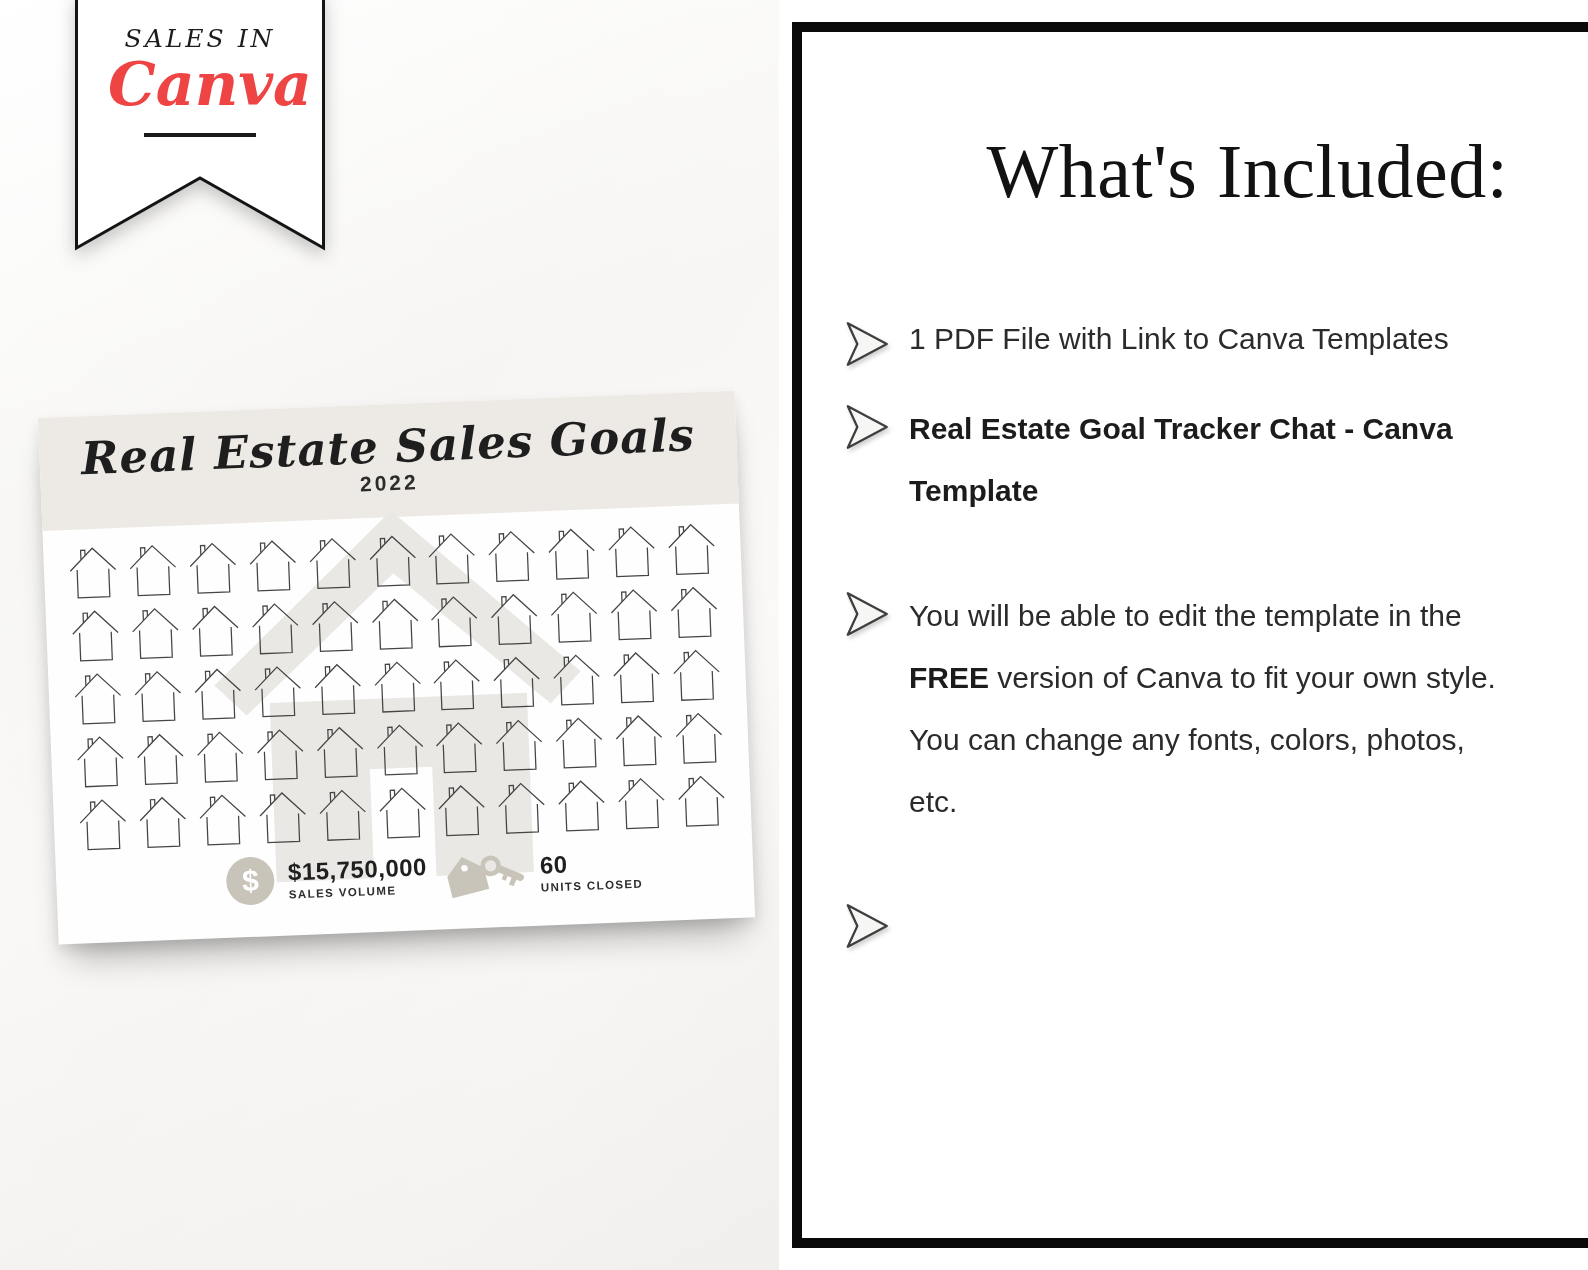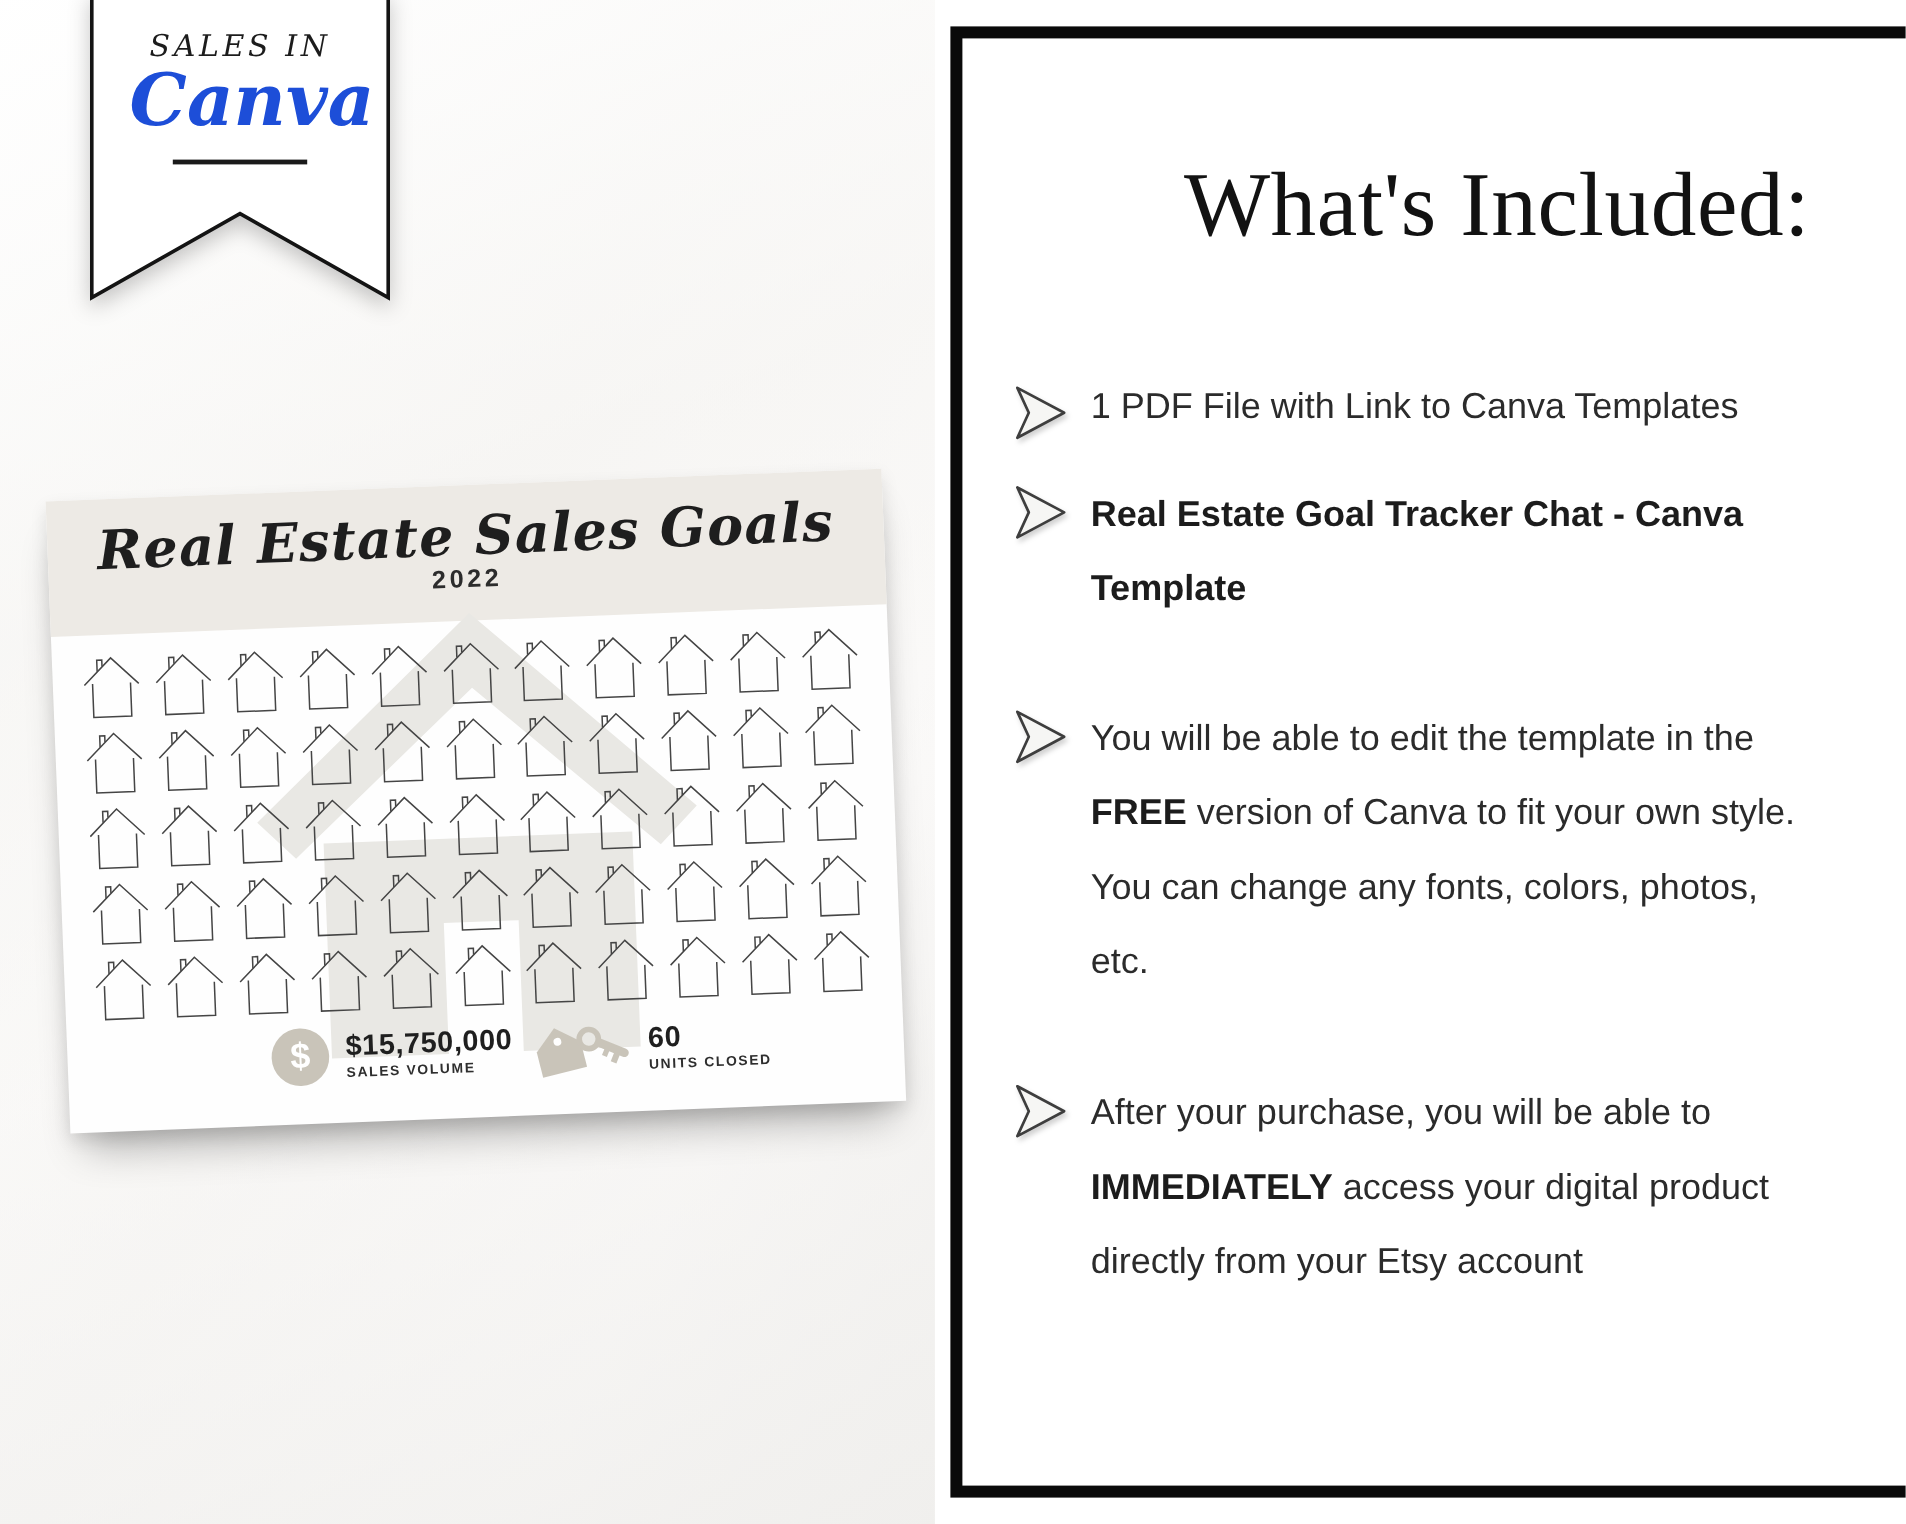--- a/index.html
+++ b/index.html
@@ -16,21 +16,21 @@
   }
 
   
   .badge-wrap { position:absolute; left:75px; top:-8px; width:250px; height:270px;
                 filter:drop-shadow(0 7px 9px rgba(0,0,0,0.22)); }
   .badge-wrap svg { display:block; }
   .badge-content { position:absolute; left:0; top:0; width:250px; text-align:center; }
   .badge-line1 { margin-top:32px; font-family:"DejaVu Serif", serif; font-style:italic;
                  font-size:25px; letter-spacing:3px; color:#1c1c1c; }
   .badge-line2 { margin-top:-4px; font-family:"DejaVu Serif", serif; font-style:italic;
-                 font-weight:bold; font-size:60px; color:#1d4ed8;padding-left:20px; }
+                 font-weight:bold; font-size:60px; color:#ef4444;padding-left:20px; }
   .badge-divider { width:112px; height:4px; background:#1a1a1a; margin:14px auto 0 auto; }
 
   
   .card {
     position:absolute; left:38px; top:418px; width:697px; height:527px;
     background:#fefefe; transform:rotate(-2.25deg); transform-origin:top left;
     box-shadow:0 24px 34px -12px rgba(0,0,0,0.30), 0 6px 14px rgba(0,0,0,0.10);
   }
   .card-header { position:relative; width:100%; height:113px; background:#edeae5; text-align:center; }
   .card-title { padding-top:16px; font-family:"DejaVu Serif", serif; font-style:italic;
@@ -540,17 +540,16 @@
       <svg class="bullet" viewBox="0 0 60 60">
         <path d="M9 6 L54 30 L9 54 L20 30 Z" fill="#f6f6f4" stroke="#3e3e3e" stroke-width="2.6" stroke-linejoin="round"></path>
       </svg>
       <div class="item-text"><span class="b">Real Estate Goal Tracker Chat - Canva Template</span></div>
     </div>
 
     <div class="item item-4">
       <svg class="bullet" viewBox="0 0 60 60">
         <path d="M9 6 L54 30 L9 54 L20 30 Z" fill="#f6f6f4" stroke="#3e3e3e" stroke-width="2.6" stroke-linejoin="round"></path>
       </svg>
-      <div class="item-text"><span>After your purchase, you will be able to </span><span class="b">IMMEDIATELY</span><span> access your digital product directly from your Etsy account</span></div>
     </div>
   </div>
 
 </div>
 
 </body></html>

